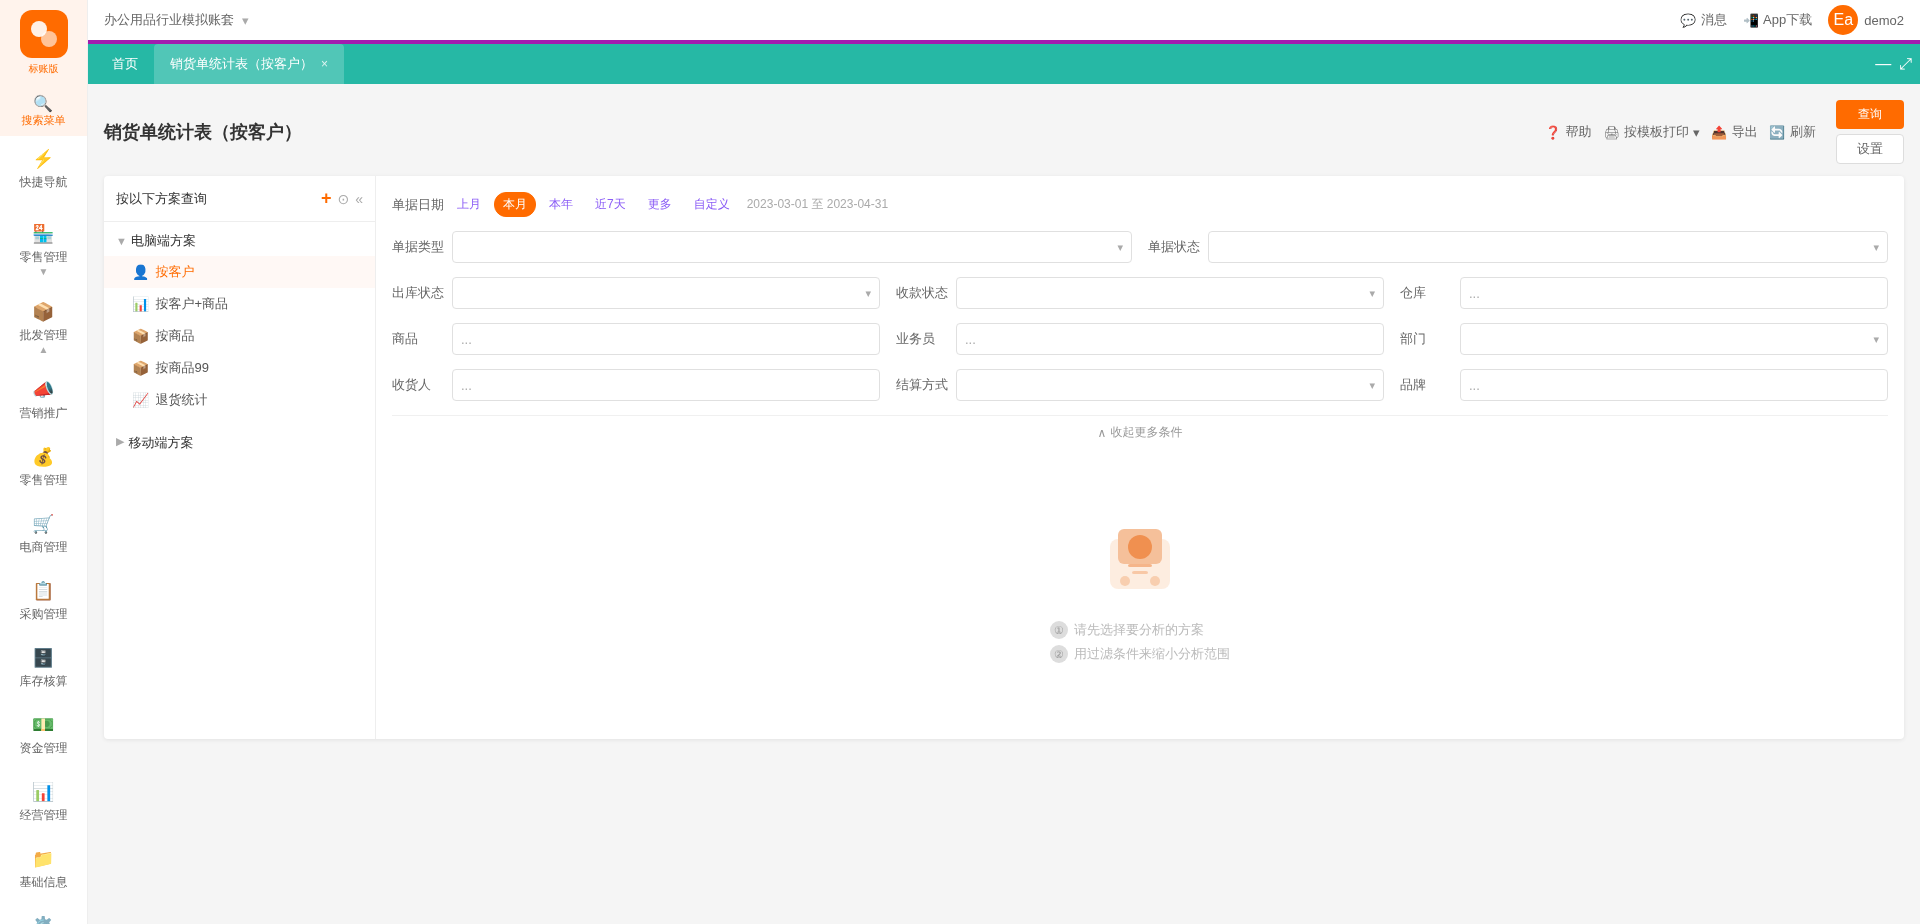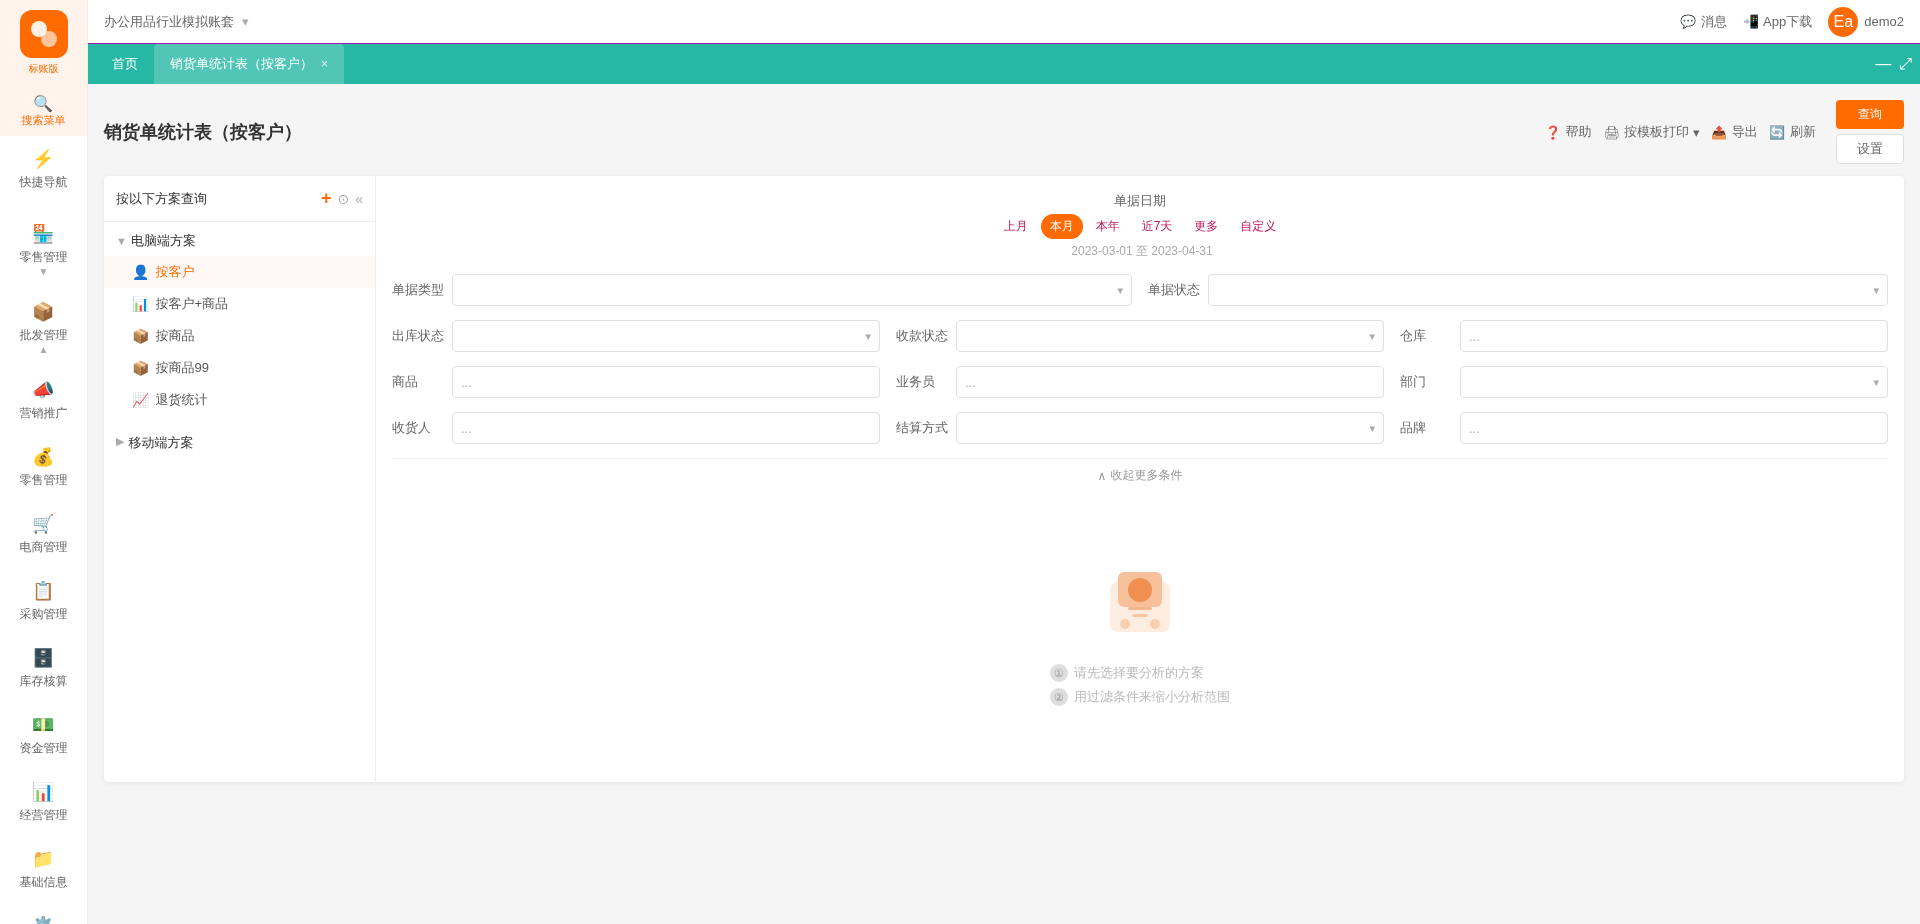--- a/index.html
+++ b/index.html
@@ -12,21 +12,21 @@
     .sidebar-logo-text { font-size: 10px; color: #ff6b00; margin-top: 4px; }
     .sidebar-menu-item { width: 100%; padding: 12px 0; display: flex; flex-direction: column; align-items: center; cursor: pointer; color: #666; font-size: 12px; border-bottom: none; }
     .sidebar-menu-item .icon { font-size: 18px; margin-bottom: 4px; }
     .sidebar-search { color: #ff6b00; font-size: 11px; padding: 8px 0; width: 100%; text-align: center; cursor: pointer; background: #fff3ec; }
     .sidebar-divider { width: 60%; height: 1px; background: #eee; margin: 4px auto; }
 
     
     .main { flex: 1; display: flex; flex-direction: column; overflow: hidden; }
 
     
-    .top-header { background: #fff; height: 44px; display: flex; justify-content: space-between; padding: 0 16px; border-bottom: 1px solid #a21caf; }
+    .top-header { background: #fff; height: 44px; display: flex; justify-content: space-between; padding: 0 16px; border-bottom: 4px solid #a21caf; }
     .top-header-left { display: flex; align-items: center; gap: 8px; color: #666; font-size: 13px; }
     .top-header-right { display: flex; align-items: center; gap: 16px; font-size: 13px; color: #666; }
     .top-header-right .user-avatar { width: 30px; height: 30px; border-radius: 50%; background: #ff6b00; display: flex; align-items: center; justify-content: center; color: white; font-size: 16px; }
 
     
     .tabs-bar { background: #26b8a5; display: flex; align-items: center; height: 40px; padding: 0 8px; }
     .tab-item { padding: 4px 16px; height: 40px; display: flex; align-items: center; color: white; font-size: 13px; cursor: pointer; gap: 8px; }
     .tab-item.home { background: transparent; }
     .tab-item.active { background: rgba(255,255,255,0.2); border-radius: 4px 4px 0 0; }
     .tab-close { font-size: 12px; color: rgba(255,255,255,0.8); cursor: pointer; }
@@ -62,24 +62,24 @@
     .scheme-item.active .item-icon { color: #ff6b00; }
 
     
     .filter-panel { flex: 1; padding: 16px; }
     .filter-row { display: flex; align-items: center; margin-bottom: 14px; gap: 16px; }
     .filter-item { display: flex; align-items: center; flex: 1; gap: 8px; min-width: 0; }
     .filter-label { color: #666; font-size: 13px; white-space: nowrap; min-width: 52px; }
     .filter-control { flex: 1; border: 1px solid #e0e0e0; border-radius: 4px; padding: 5px 8px; font-size: 13px; color: #333; background: white; display: flex; align-items: center; justify-content: space-between; cursor: pointer; height: 32px; min-width: 0; }
     .filter-control .placeholder { color: #bbb; }
     .filter-control .dropdown-arrow { color: #aaa; font-size: 11px; }
-    .filter-date-row { display: flex; align-items: center; gap: 4px; margin-bottom: 14px; flex-direction: column; }
+    .filter-date-row { display: flex; align-items: center; gap: 4px; margin-bottom: 14px; }
     .filter-date-label { color: #666; font-size: 13px; white-space: nowrap; min-width: 52px; }
     .date-shortcuts { display: flex; align-items: center; gap: 4px; }
-    .date-btn { padding: 3px 8px; border-radius: 3px; font-size: 12px; color: #be185d; cursor: pointer; border: 1px solid transparent; background: none; }
+    .date-btn { padding: 3px 8px; border-radius: 3px; font-size: 12px; color: #8b5cf6; cursor: pointer; border: 1px solid transparent; background: none; }
     .date-btn.active { background: #ff6b00; color: white; border-color: #ff6b00; border-radius: 12px; }
     .date-range { font-size: 12px; color: #aaa; margin-left: 4px; }
 
     
     .collapse-bar { display: flex; align-items: center; justify-content: center; padding: 8px 0; border-top: 1px solid #f0f0f0; cursor: pointer; color: #999; font-size: 12px; gap: 4px; }
 
     
     .empty-state { display: flex; flex-direction: column; align-items: center; justify-content: center; padding: 60px 0; color: #999; gap: 12px; }
     .empty-icon { width: 100px; height: 100px; }
     .empty-hint { font-size: 13px; color: #bbb; display: flex; flex-direction: column; align-items: flex-start; gap: 6px; }

